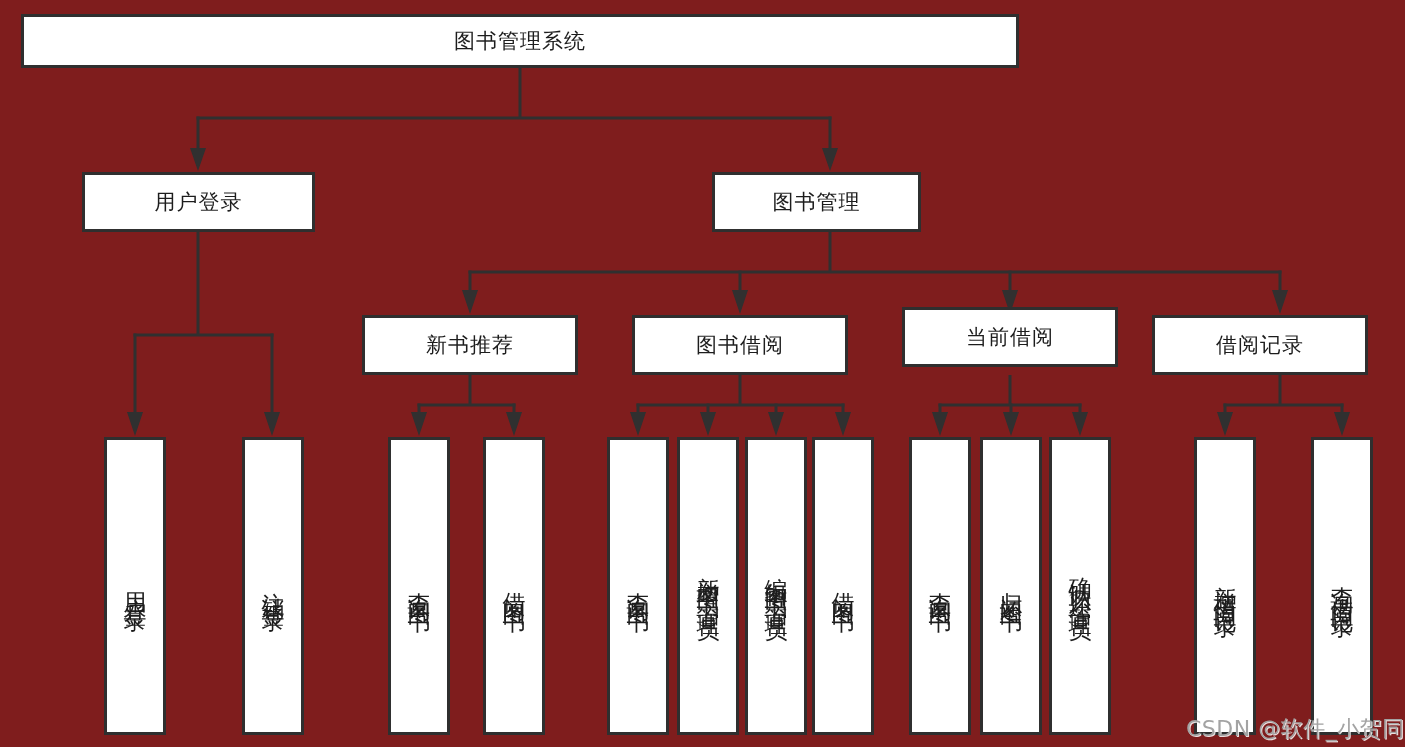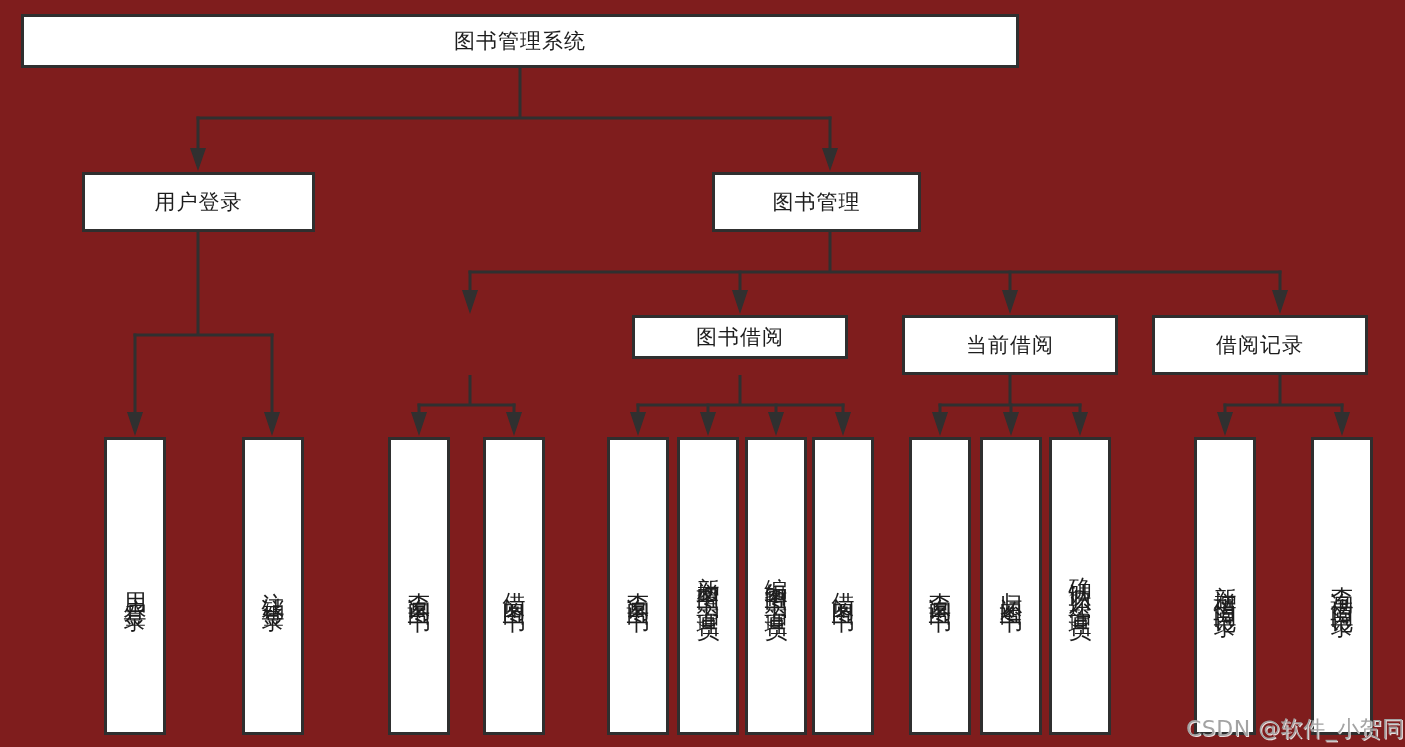--- a/index.html
+++ b/index.html
@@ -13,22 +13,22 @@
   .wires polygon { fill:#303030; stroke:none; }
   .node {
     position:absolute; border:3px solid #2f2f2f; background:#ffffff;
     display:flex; align-items:center; justify-content:center; color:#1d1d1d;
   }
   .h { font-size:21px; letter-spacing:1px; }
   .n-root { left:21px;  top:14px;  width:998px; height:54px; }
   .n-a    { left:82px;  top:172px; width:233px; height:60px; }
   .n-b    { left:712px; top:172px; width:209px; height:60px; }
   .n-b0   { left:362px; top:315px; width:216px; height:60px; }
-  .n-b1   { left:632px; top:315px; width:216px; height:44px; }
-  .n-b2   { left:902px; top:315px; width:216px; height:60px; }
+  .n-b1   { left:632px; top:315px; width:216px; height:60px; }
+  .n-b2   { left:902px; top:307px; width:216px; height:60px; }
   .n-b3   { left:1152px;top:315px; width:216px; height:60px; }
   .leaf   { top:437px; width:62px; height:298px; }
   .leaf span {
     writing-mode:vertical-lr; text-orientation:mixed;
     font-size:23px; letter-spacing:6px; line-height:1; white-space:nowrap;
   }
   .lf-a0 { left:104px; } .lf-a1 { left:242px; }
   .lf-b00{ left:388px; } .lf-b01{ left:483px; }
   .lf-b10{ left:607px; } .lf-b11{ left:677px; } .lf-b12{ left:745px; } .lf-b13{ left:812px; }
   .lf-b20{ left:909px; } .lf-b21{ left:980px; } .lf-b22{ left:1049px; }
@@ -110,20 +110,23 @@
     <span>图书管理系统</span>
   </div>
 
   <div class="node h n-a">
     <span>用户登录</span>
   </div>
   <div class="node h n-b">
     <span>图书管理</span>
   </div>
 
+  <div class="node h n-b0">
+    <span>新书推荐</span>
+  </div>
   <div class="node h n-b1">
     <span>图书借阅</span>
   </div>
   <div class="node h n-b2">
     <span>当前借阅</span>
   </div>
   <div class="node h n-b3">
     <span>借阅记录</span>
   </div>
 

